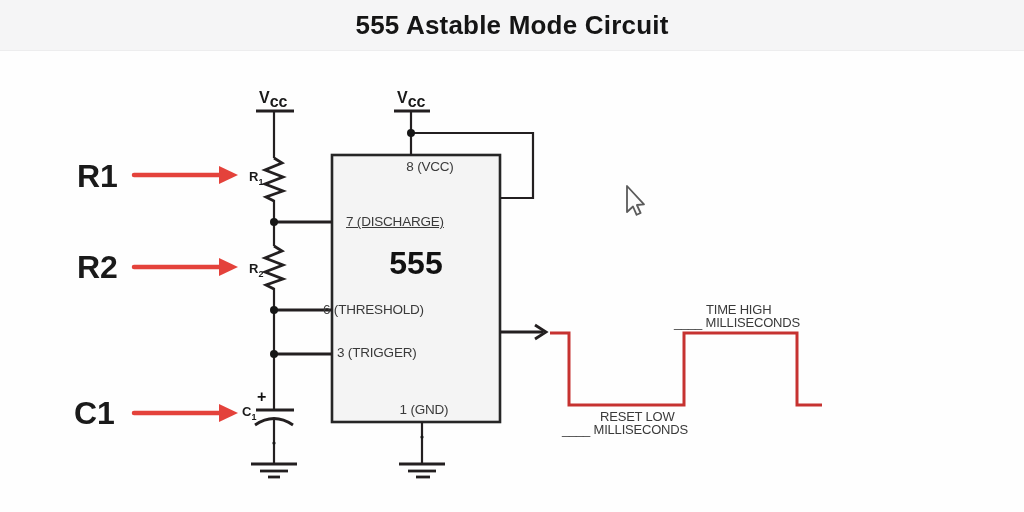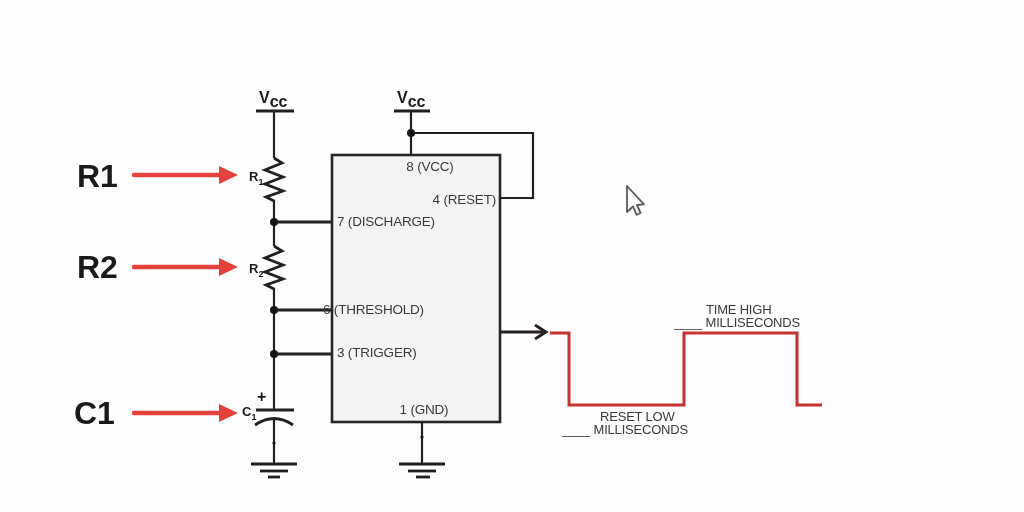--- a/index.html
+++ b/index.html
@@ -36,20 +36,23 @@
   .dot{fill:#161616;}
   .red-line{stroke:var(--callout-red,#e4423b);stroke-width:4.5;stroke-linecap:round;}
   .red-head{fill:var(--callout-red,#e4423b);}
   .wave{stroke:var(--waveform-red,#c63230);stroke-width:3;fill:none;stroke-linejoin:miter;}
 </style>
 </head>
 <body>
 
 <div class="stage">
 
+  <div class="title-bar">
+    <h1 class="page-title">555 Astable Mode Circuit</h1>
+  </div>
 
   <svg width="1024" height="512" viewBox="0 0 1024 512">
 
     <rect x="332" y="155" width="168" height="267" class="chip-box"></rect>
 
     <g>
       <line x1="256" y1="111" x2="294" y2="111" class="wire-thick"></line>
       <line x1="274" y1="112" x2="274" y2="158" class="wire"></line>
     </g>
     <g>
@@ -132,22 +135,22 @@
 
   <span class="lbl power" style="left:259px;top:89px;"><span>V</span><sub>cc</sub></span>
   <span class="lbl power" style="left:397px;top:89px;"><span>V</span><sub>cc</sub></span>
 
   <span class="lbl ref" style="left:249px;top:169px;"><span>R</span><sub>1</sub></span>
   <span class="lbl ref" style="left:249px;top:261px;"><span>R</span><sub>2</sub></span>
   <span class="lbl ref" style="left:242px;top:404px;"><span>C</span><sub>1</sub></span>
   <span class="lbl plus" style="left:257px;top:388px;">+</span>
 
   <span class="lbl pin center" style="left:332px;width:196px;top:159px;">8 (VCC)</span>
-  <span class="lbl pin right" style="left:332px;width:164px;top:192px;">4 (RESET)</span>
-  <span class="lbl pin" style="left:337px;top:214px;">7 (DISCHARGE)</span>
+  <span class="lbl pin" style="left:346px;top:214px;text-decoration:underline;">7 (DISCHARGE)</span>
+  <span class="lbl chip-name center" style="left:332px;width:168px;top:245px;">555</span>
   <span class="lbl pin" style="left:323px;top:302px;">6 (THRESHOLD)</span>
   <span class="lbl pin" style="left:337px;top:345px;">3 (TRIGGER)</span>
   <span class="lbl pin center" style="left:332px;width:184px;top:402px;">1 (GND)</span>
 
   <span class="lbl wf" style="left:706px;top:302px;">TIME HIGH</span>
   <span class="lbl wf" style="left:674px;top:315px;">____ MILLISECONDS</span>
   <span class="lbl wf" style="left:600px;top:409px;">RESET LOW</span>
   <span class="lbl wf" style="left:562px;top:422px;">____ MILLISECONDS</span>
 
 </div>

